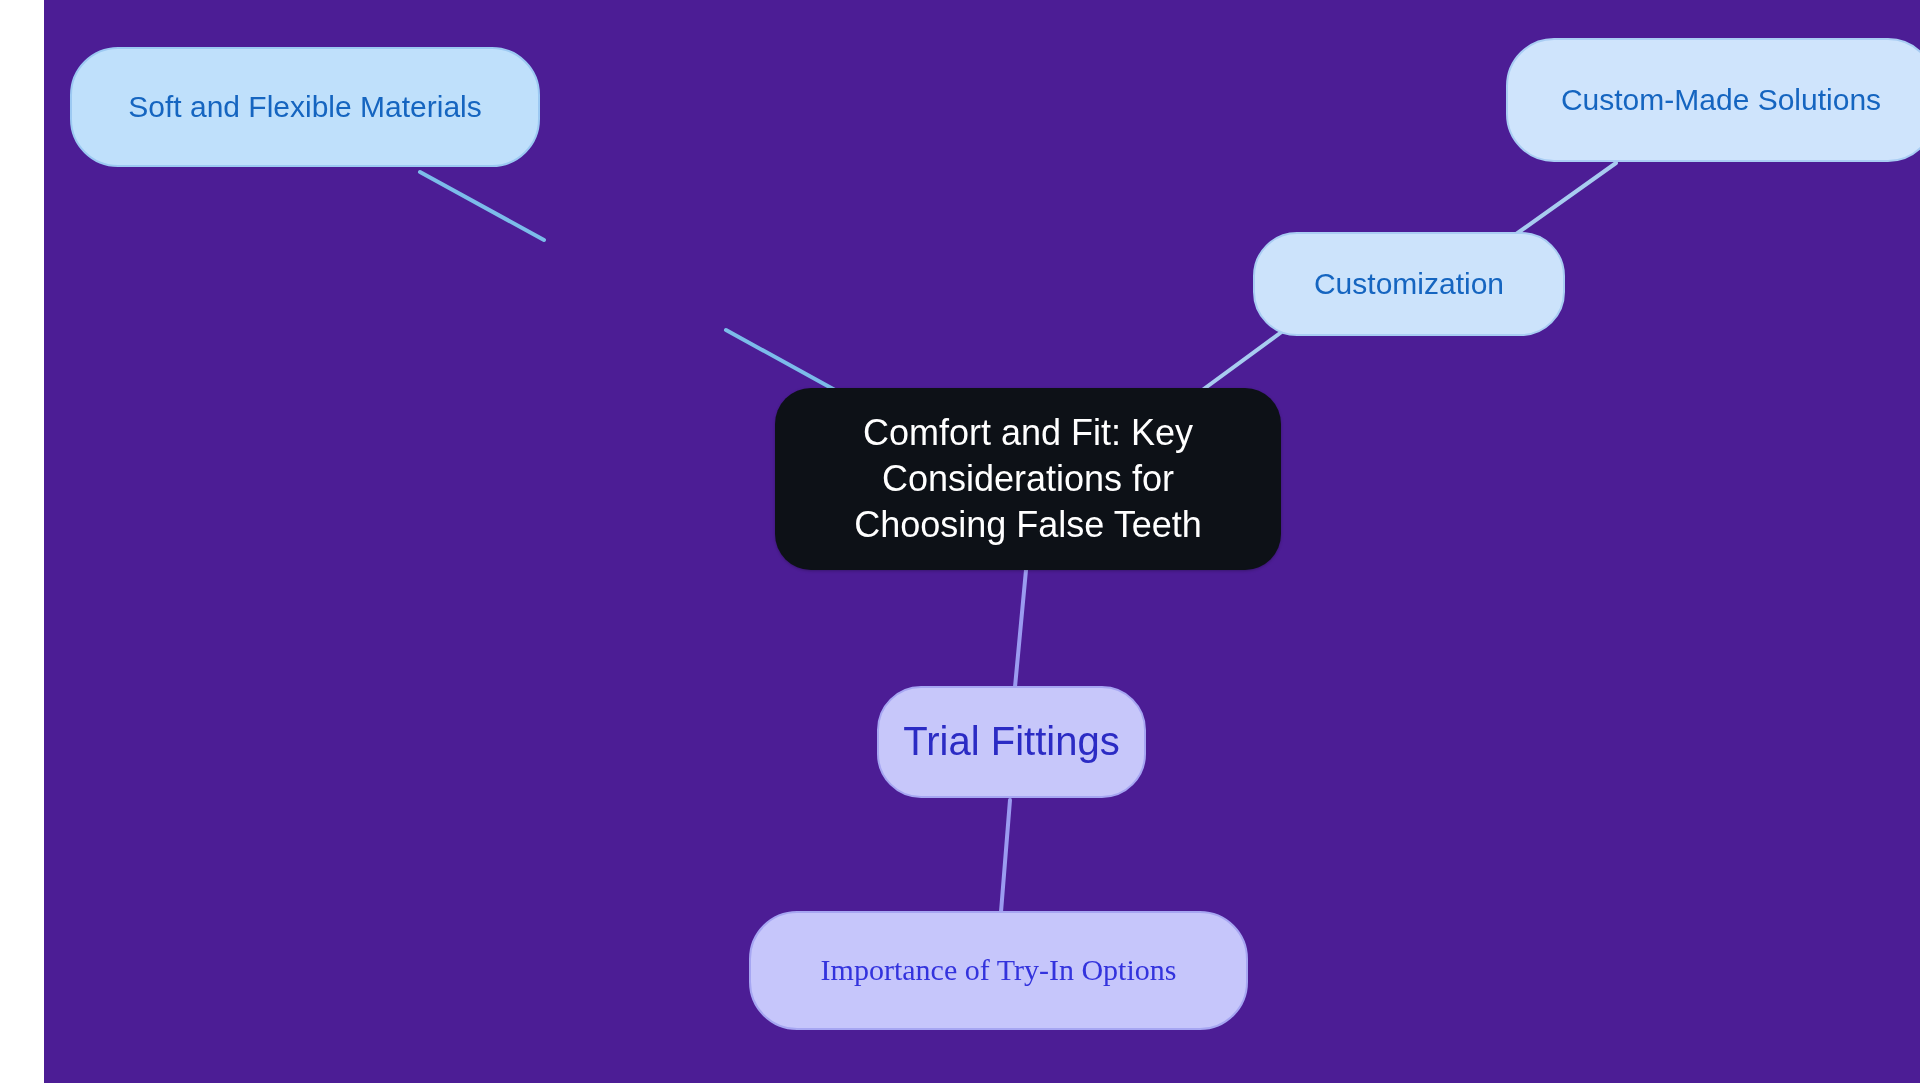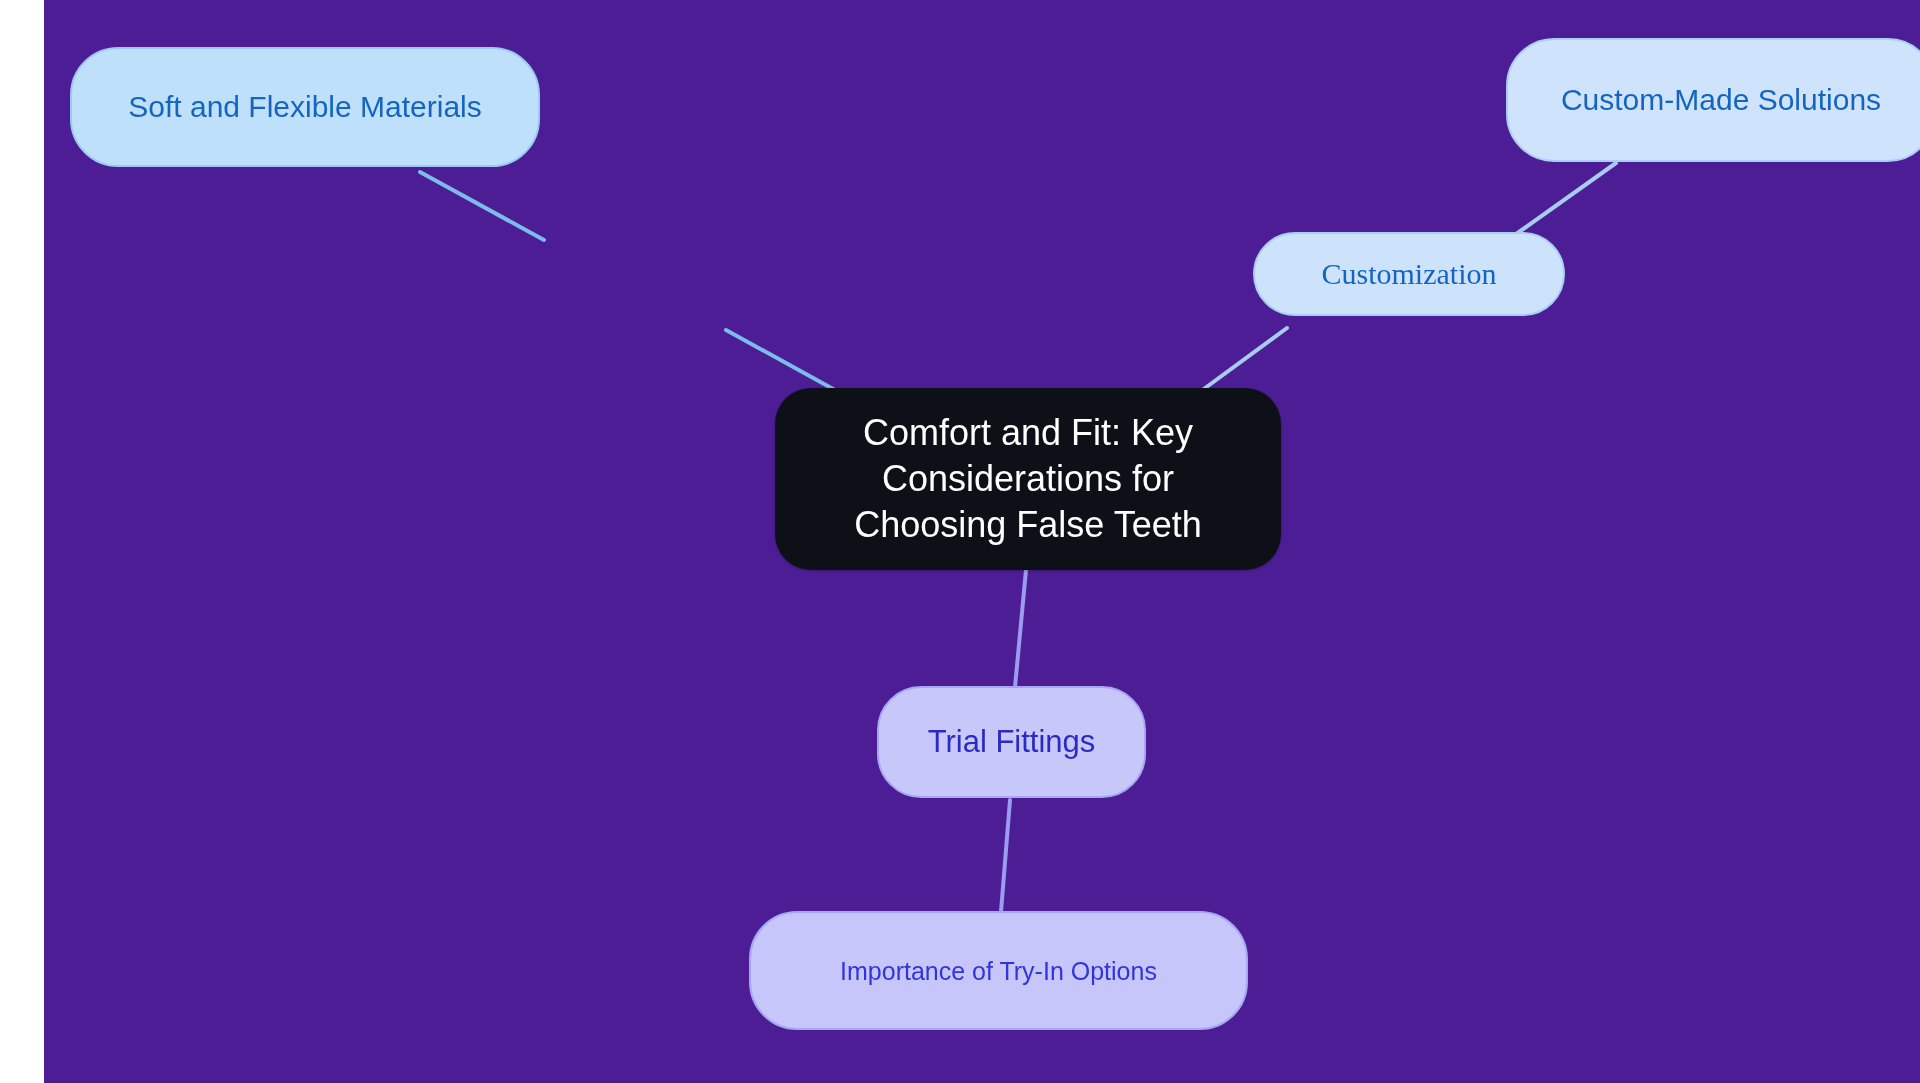--- a/index.html
+++ b/index.html
@@ -84,30 +84,31 @@
     font-size: 30px;
     padding: 24px 22px;
   }
 
   
   .node-purple-mid {
     background: #c7c7fa;
     border: 2px solid #a6a6f2;
     color: #2b2bc4;
     border-radius: 44px;
-    font-size: 31px;
+    font-size: 40px;
     padding: 8px 20px;
   }
   .node-purple-leaf {
     background: #c6c6fb;
     border: 2px solid #a6a6f2;
     color: #3333dd;
     border-radius: 48px;
-    font-size: 25px;
+    font-size: 30px;
     padding: 8px 22px;
+    font-family: Liberation Serif, serif;
   }
 </style>
 </head>
 <body>
 
 <div id="canvas">
 
   <svg id="edges" viewBox="0 0 1920 1083" preserveAspectRatio="none">
 
     <line x1="376" y1="172" x2="500" y2="240" stroke="#7cbcea" stroke-width="4" stroke-linecap="round"></line>
@@ -125,21 +126,21 @@
 
   <div class="node node-blue-leaf" style="left:26px; top:47px; width:470px; height:120px;">
     <span class="node-label">Soft and Flexible Materials</span>
   </div>
 
 
   <div class="node node-blue-light-leaf" style="left:1462px; top:38px; width:430px; height:124px;">
     <span class="node-label">Custom-Made Solutions</span>
   </div>
 
-  <div class="node node-blue-light-mid" style="left:1209px; top:232px; width:312px; height:84px;font-family:Liberation Serif, serif;">
+  <div class="node node-blue-light-mid" style="left:1209px; top:232px; width:312px; height:104px;">
     <span class="node-label">Customization</span>
   </div>
 
   <div class="node node-root" style="left:731px; top:388px; width:506px; height:182px;">
     <span class="node-label">Comfort and Fit: Key Considerations for Choosing False Teeth</span>
   </div>
 
   <div class="node node-purple-mid" style="left:833px; top:686px; width:269px; height:112px;">
     <span class="node-label">Trial Fittings</span>
   </div>

